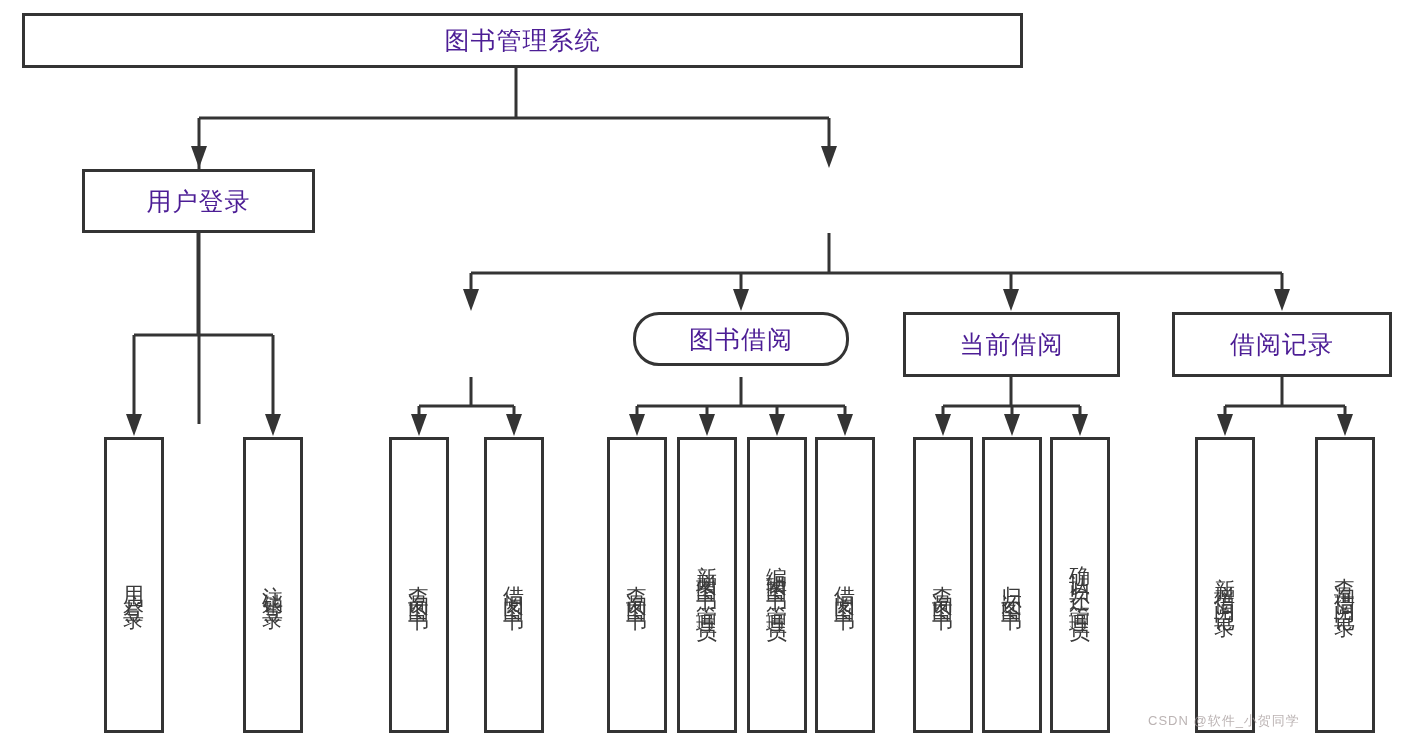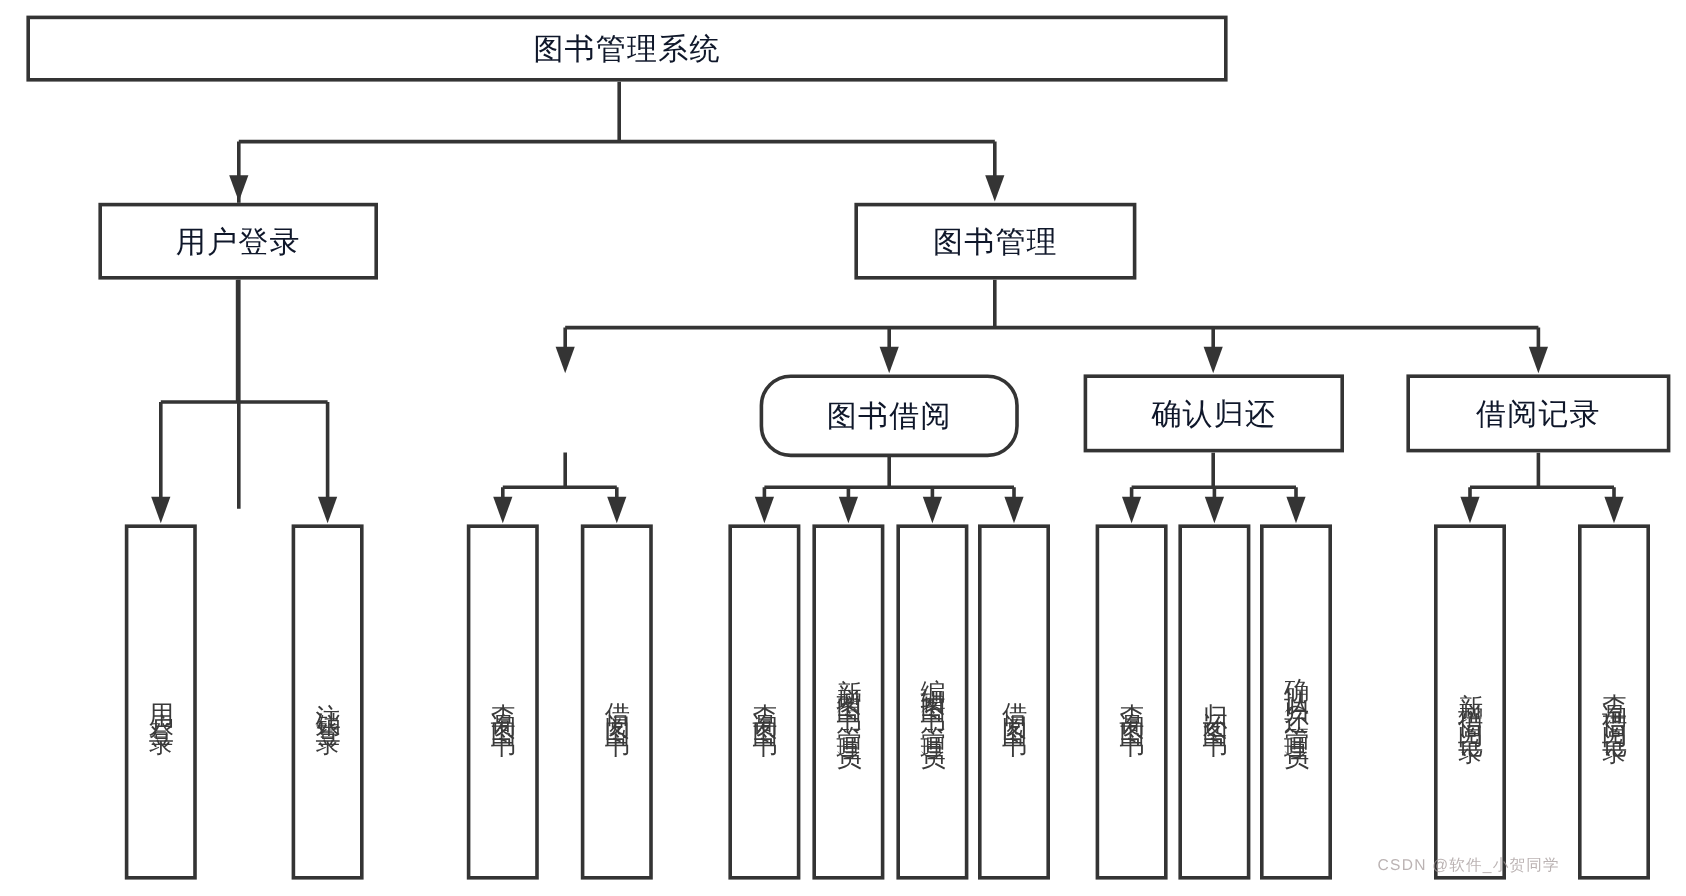--- a/index.html
+++ b/index.html
@@ -10,21 +10,21 @@
     font-family:"Liberation Sans","DejaVu Sans",sans-serif;
     overflow:hidden;
   }
   .edges{position:absolute;left:0;top:0;width:1405px;height:747px;}
   .node{
     position:absolute;
     box-sizing:border-box;
     border:3px solid #343434;
     background:#ffffff;
     display:flex;align-items:center;justify-content:center;
-    color:#0f172a;
+    color:#4c1d95;
     font-size:25px;
     letter-spacing:1px;
     white-space:nowrap;
   }
   .leaf{
     position:absolute;
     box-sizing:border-box;
     border:3px solid #343434;
     background:#ffffff;
     display:flex;align-items:center;justify-content:center;
@@ -99,29 +99,26 @@
     </g>
   </svg>
 
   <div class="node" style="left:22px;top:13px;width:1001px;height:55px;">
     <span>图书管理系统</span>
   </div>
 
   <div class="node" style="left:82px;top:169px;width:233px;height:64px;">
     <span>用户登录</span>
   </div>
-  <div class="node" style="left:712px;top:169px;width:235px;height:64px;">
-    <span>图书管理</span>
-  </div>
 
-  <div class="node" style="left:633px;top:312px;width:216px;height:69px;border-radius:26px;">
+  <div class="node" style="left:633px;top:312px;width:216px;height:54px;border-radius:26px;">
     <span>图书借阅</span>
   </div>
   <div class="node" style="left:903px;top:312px;width:217px;height:65px;">
-    <span>确认归还</span>
+    <span>当前借阅</span>
   </div>
   <div class="node" style="left:1172px;top:312px;width:220px;height:65px;">
     <span>借阅记录</span>
   </div>
 
   <div class="leaf" style="left:104px;">
     <span class="vtext">用户登录</span>
   </div>
   <div class="leaf" style="left:243px;">
     <span class="vtext">注销登录</span>

